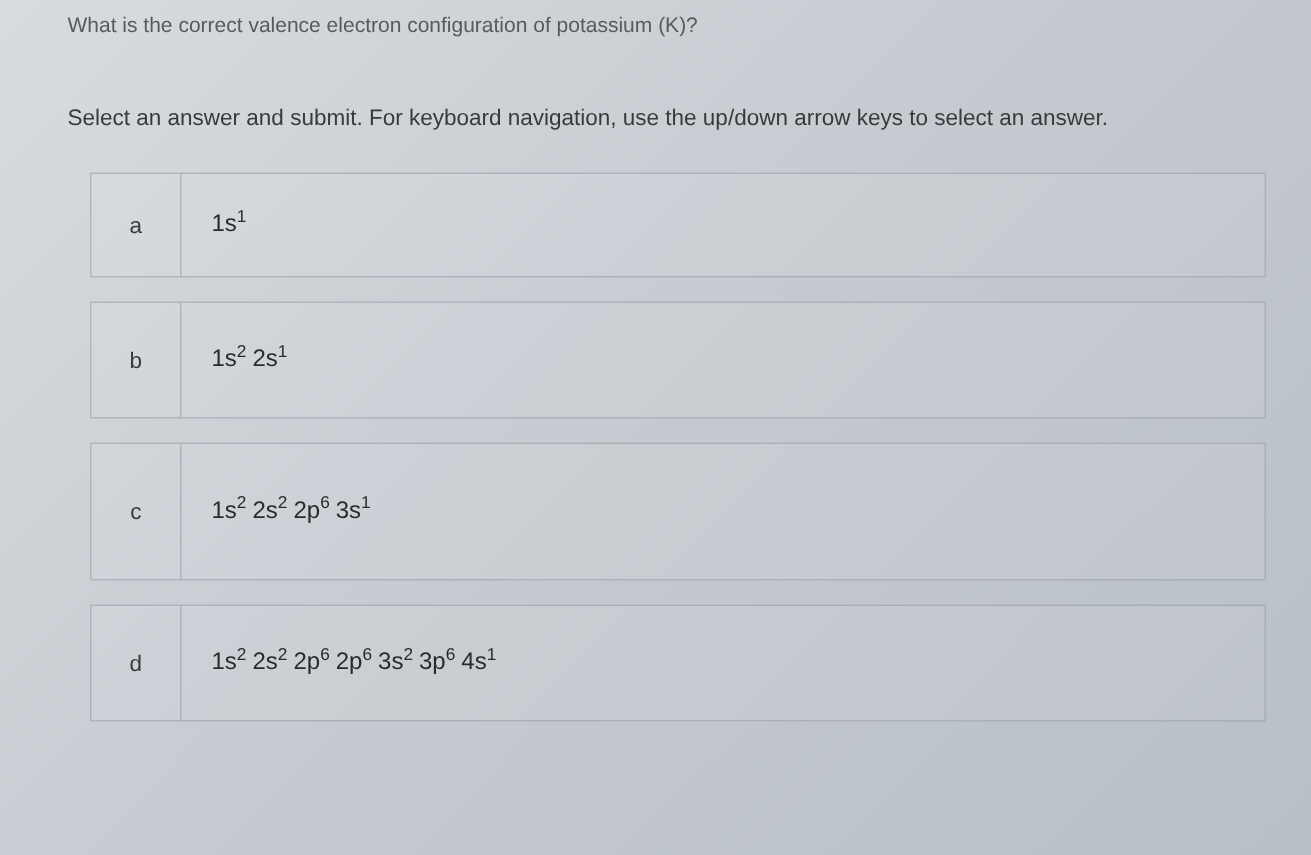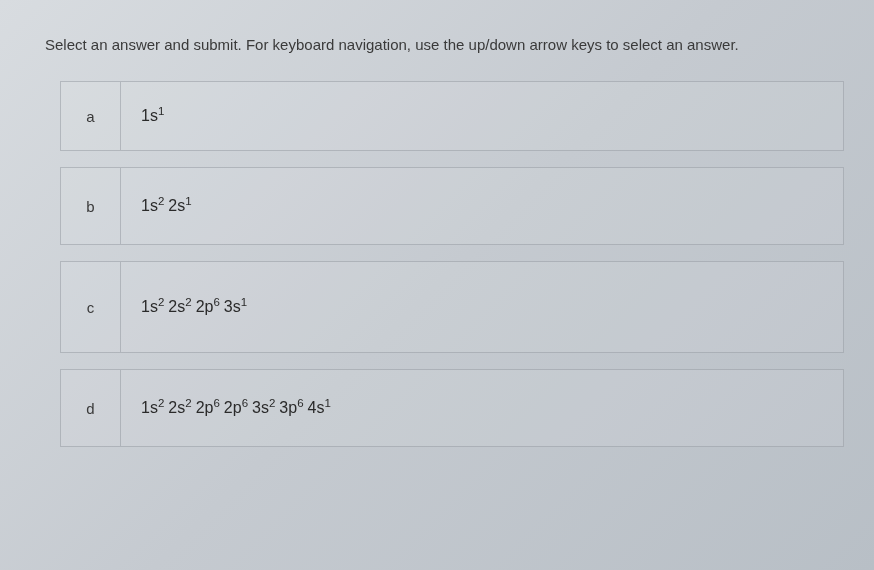--- a/index.html
+++ b/index.html
@@ -80,20 +80,21 @@
     .orbital-group {
       display: inline-block;
       margin-right: 4px;
       text-align: right;
     }
   </style>
 </head>
 <body>
 
 <div class="container">
+  <div class="question-cut">What is the correct valence electron configuration of potassium (K)?</div>
   <div class="instruction">Select an answer and submit. For keyboard navigation, use the up/down arrow keys to select an answer.</div>
   <div class="options" id="options-host">
       <div class="option-row">
         <div class="option-letter">a</div>
         <div class="option-content">
           <span class="orbital-group"><span>1s</span><sup>1</sup></span> 
         </div>
       </div>
       <div class="option-row medium">
         <div class="option-letter">b</div>

